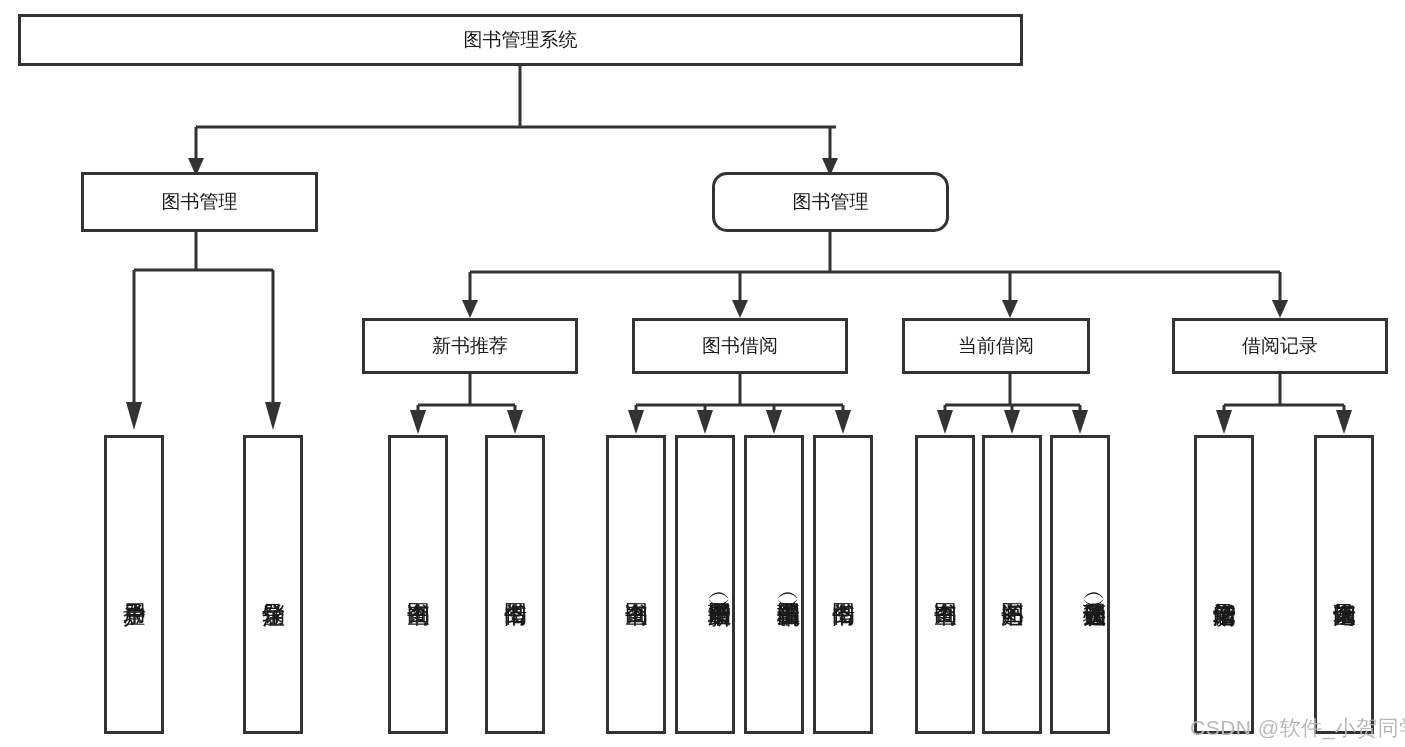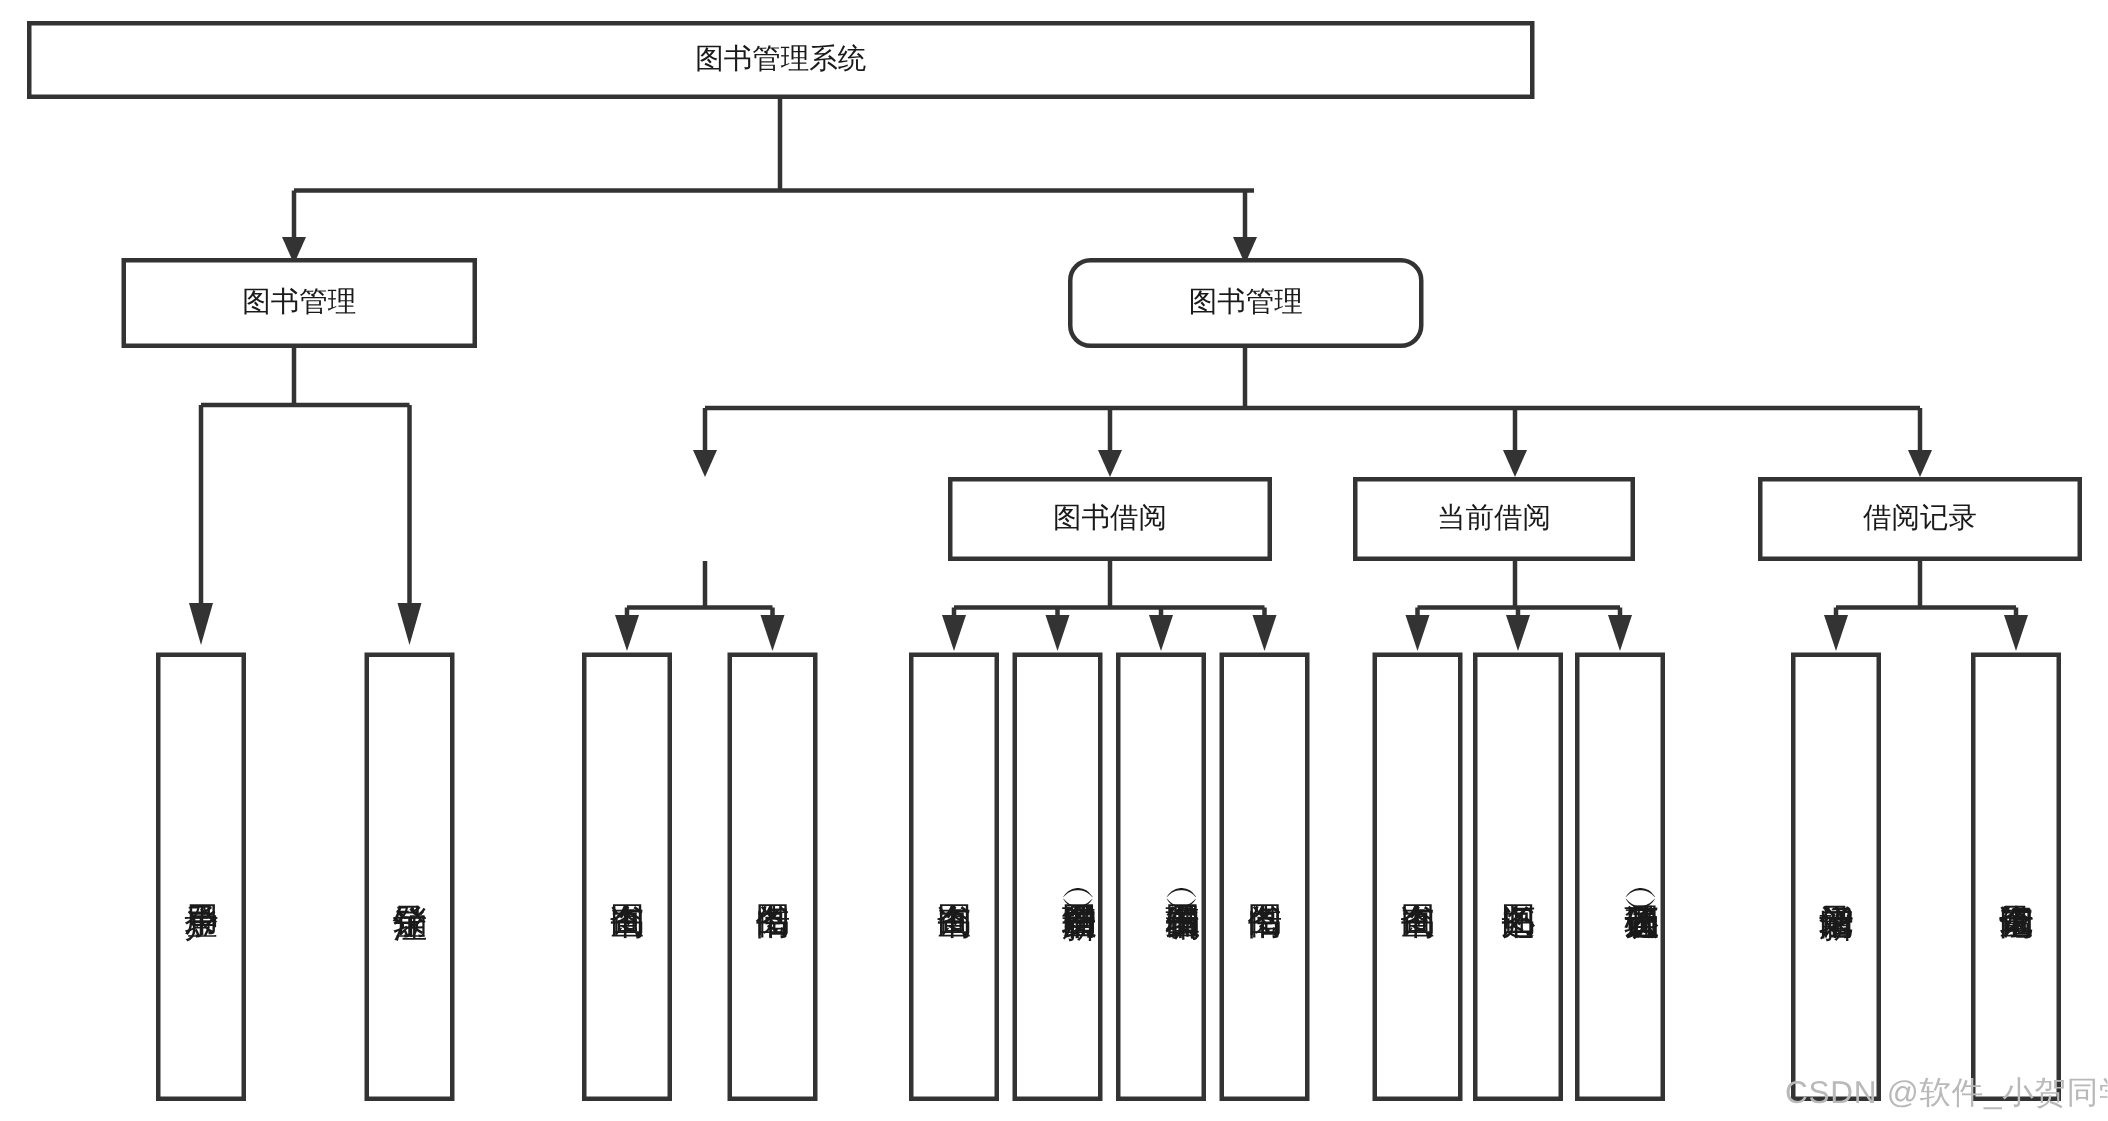--- a/index.html
+++ b/index.html
@@ -151,20 +151,23 @@
   </div>
 
   <div class="node-box" style="left:81px; top:172px; width:237px; height:60px;">
     <span class="node-label-h">图书管理</span>
   </div>
 
   <div class="node-box" style="left:712px; top:172px; width:237px; height:60px;border-radius:15px;">
     <span class="node-label-h">图书管理</span>
   </div>
 
+  <div class="node-box" style="left:362px; top:318px; width:216px; height:56px;">
+    <span class="node-label-h">新书推荐</span>
+  </div>
 
   <div class="node-box" style="left:632px; top:318px; width:216px; height:56px;padding-left:25px;">
     <span class="node-label-h">图书借阅</span>
   </div>
 
   <div class="node-box" style="left:902px; top:318px; width:188px; height:56px;">
     <span class="node-label-h">当前借阅</span>
   </div>
 
   <div class="node-box" style="left:1172px; top:318px; width:216px; height:56px;text-decoration:underline;">

